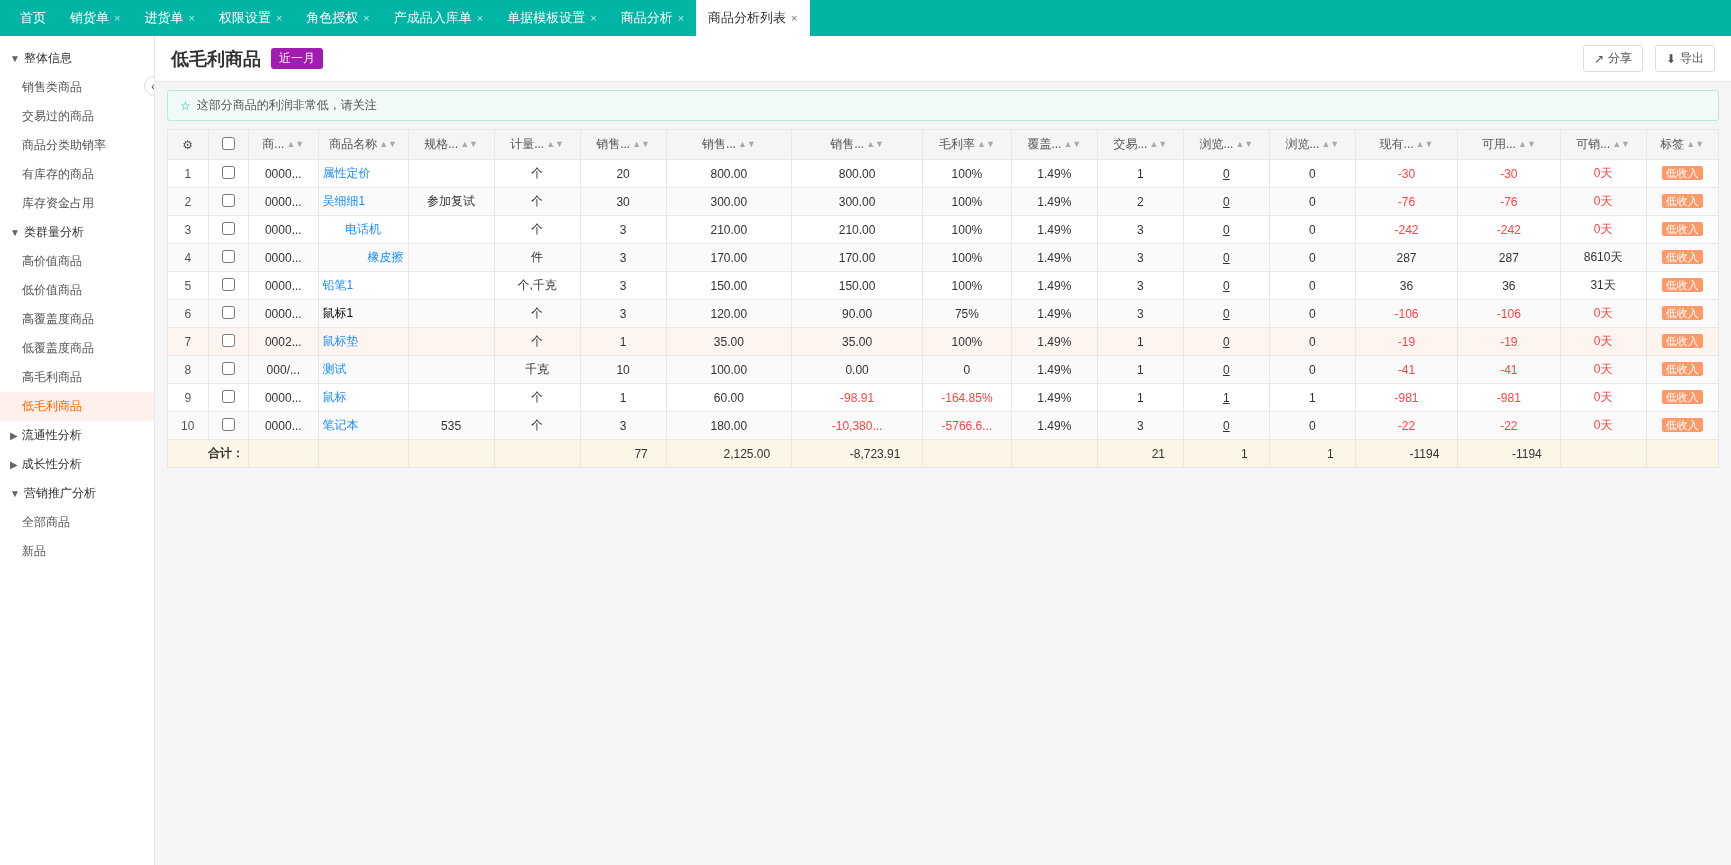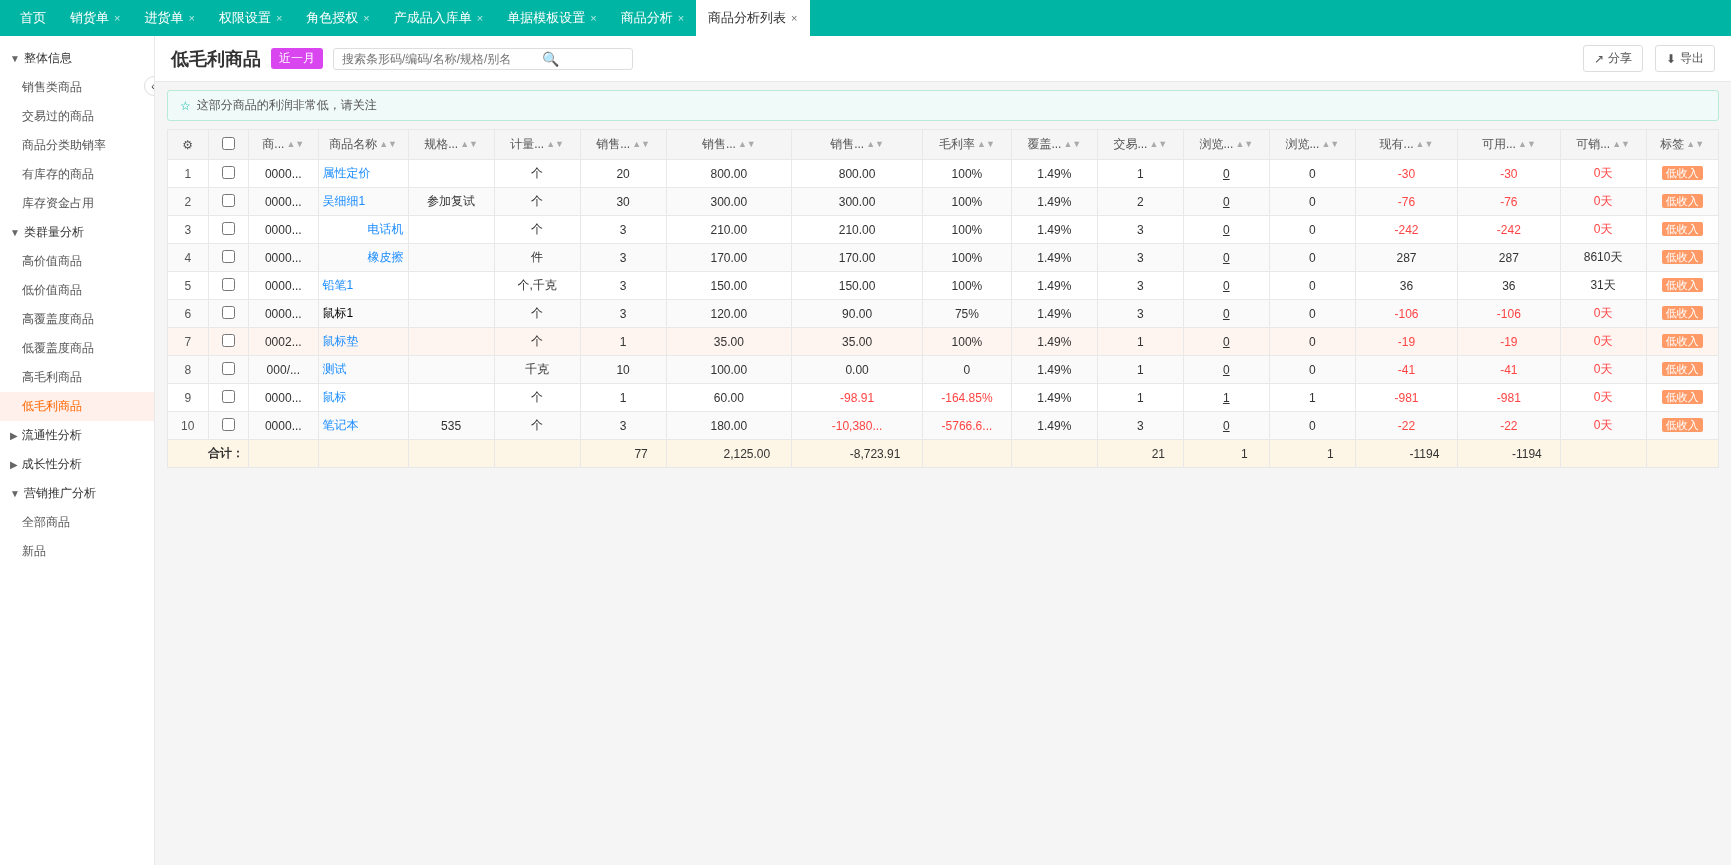--- a/index.html
+++ b/index.html
@@ -20,21 +20,21 @@
     .sidebar-group-header .arrow { margin-right: 4px; font-size: 10px; color: #666; }
     .sidebar-item { padding: 6px 10px 6px 22px; font-size: 12px; color: #555; cursor: pointer; }
     .sidebar-item.active { background: #fff0eb; color: #ff6600; }
     
     
     .main-content { flex: 1; display: flex; flex-direction: column; overflow: hidden; }
     
     
     .content-header { display: flex; align-items: center; padding: 8px 16px; background: #fff; border-bottom: 1px solid #e8e8e8; height: 46px; }
     .page-title { font-size: 18px; font-weight: bold; color: #333; margin-right: 10px; }
-    .tag-btn { background: #d946ef; color: #fff; border: none; border-radius: 3px; padding: 2px 8px; font-size: 12px; cursor: pointer; margin-right: 10px; }
+    .tag-btn { background: #a21caf; color: #fff; border: none; border-radius: 3px; padding: 2px 8px; font-size: 12px; cursor: pointer; margin-right: 24px; }
     .search-box { display: flex; align-items: center; border: 1px solid #ddd; border-radius: 3px; padding: 2px 8px; flex: 1; max-width: 300px; }
     .search-box input { border: none; outline: none; font-size: 12px; width: 100%; color: #999; }
     .search-icon { color: #999; font-size: 14px; }
     .header-actions { margin-left: auto; display: flex; align-items: center; gap: 12px; }
     .action-btn { display: flex; align-items: center; gap: 4px; cursor: pointer; color: #555; font-size: 12px; border: 1px solid #ddd; padding: 4px 10px; border-radius: 3px; background: #fff; }
     .collapse-btn { position: absolute; right: -12px; top: 50px; background: #fff; border: 1px solid #ddd; border-radius: 50%; width: 20px; height: 20px; display: flex; align-items: center; justify-content: center; cursor: pointer; font-size: 10px; z-index: 10; }
     
     
     .notice-bar { background: #f0faf8; border: 1px solid #b8ead5; margin: 8px 12px; padding: 6px 12px; border-radius: 3px; color: #555; font-size: 12px; display: flex; align-items: center; gap: 6px; }
     .notice-icon { color: #00b5a3; }
@@ -149,24 +149,20 @@
     <div class="sidebar-item">新品</div>
 
     <div class="collapse-btn" style="position:absolute;right:-10px;top:40px;">«</div>
   </div>
 
   <div class="main-content">
 
     <div class="content-header">
       <span class="page-title">低毛利商品</span>
       <button class="tag-btn">近一月</button>
-      <div class="search-box">
-        <input type="text" style="width: 200px; border: none; outline: none; font-size: 12px; color: rgb(153, 153, 153);" placeholder="搜索条形码/编码/名称/规格/别名">
-        <span class="search-icon">🔍</span>
-      </div>
       <div class="header-actions">
         <button class="action-btn">
           <span>↗</span>
           <span>分享</span>
         </button>
         <button class="action-btn">
           <span>⬇</span>
           <span>导出</span>
         </button>
       </div>
@@ -323,21 +319,21 @@
       <td>0</td>
       <td style="color:#ff4444">-76</td>
       <td style="color:#ff4444">-76</td>
       <td style="color:#ff4444">0天</td>
       <td><span style="background:#ff9966;color:#fff;border-radius:2px;padding:1px 4px;font-size:11px;">低收入</span></td>
     </tr>
             <tr>
       <td style="color:#555;">3</td>
       <td><input type="checkbox" style=""></td>
       <td style="color:#333;">0000...</td>
-      <td style="color:#1a8cff;cursor:pointer;text-align:right;">电话机</td>
+      <td style="color:#1a8cff;cursor:pointer;text-align:center;">电话机</td>
       <td></td>
       <td>个</td>
       <td>3</td>
       <td>210.00</td>
       <td style="color:#333">210.00</td>
       <td style="color:#333">100%</td>
       <td>1.49%</td>
       <td>3</td>
       <td style="text-decoration:underline;cursor:pointer;">0</td>
       <td>0</td>

